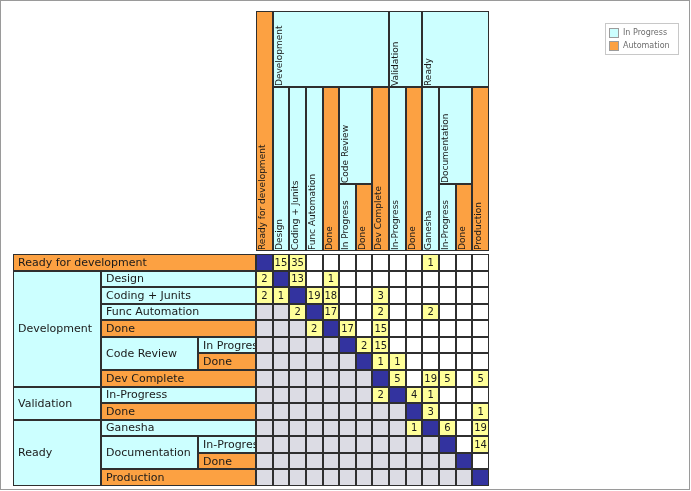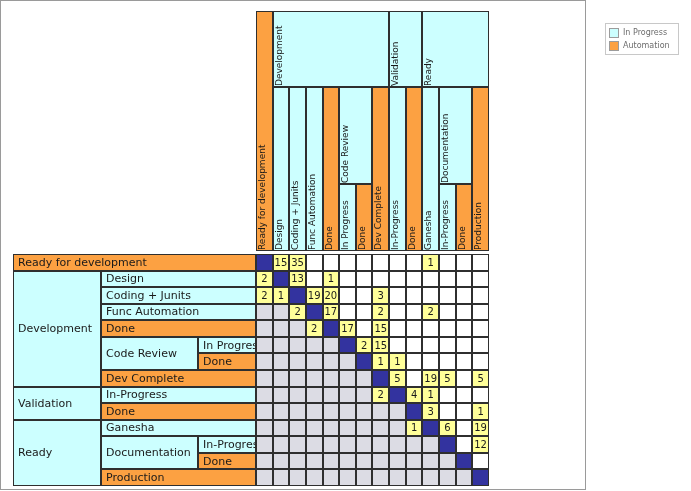--- a/index.html
+++ b/index.html
@@ -3,21 +3,21 @@
 <meta charset="utf-8">
 <style>
   html,body{margin:0;padding:0;}
   body{
     width:691px;height:491px;
     background:#ffffff;
     font-family:"DejaVu Sans", sans-serif;
     overflow:hidden;
   }
   #frame{
-    position:absolute;left:0;top:0;width:586px;height:490px;
+    position:absolute;left:0;top:0;width:690px;height:490px;
     border:1px solid #9a9a9a;box-sizing:border-box;background:#fff;
   }
 
   
   #colhead{position:absolute;left:255px;top:10px;width:233px;height:240px;}
   .ch{position:absolute;box-sizing:border-box;border:1px solid #2f2f2f;
       overflow:hidden;}
   .vt{
     writing-mode:vertical-rl;
     text-orientation:mixed;
@@ -211,21 +211,21 @@
       <div class="mc" style="left: 133.12px; top: 16.57px; width: 16.64px; height: 16.57px; background: rgb(255, 255, 255);"></div>
       <div class="mc" style="left: 149.76px; top: 16.57px; width: 16.64px; height: 16.57px; background: rgb(255, 255, 255);"></div>
       <div class="mc" style="left: 166.4px; top: 16.57px; width: 16.64px; height: 16.57px; background: rgb(255, 255, 255);"></div>
       <div class="mc" style="left: 183.04px; top: 16.57px; width: 16.64px; height: 16.57px; background: rgb(255, 255, 255);"></div>
       <div class="mc" style="left: 199.68px; top: 16.57px; width: 16.64px; height: 16.57px; background: rgb(255, 255, 255);"></div>
       <div class="mc" style="left: 216.32px; top: 16.57px; width: 16.64px; height: 16.57px; background: rgb(255, 255, 255);"></div>
       <div class="mc" style="left: 0px; top: 33.14px; width: 16.64px; height: 16.57px; background: rgb(255, 255, 153);">2</div>
       <div class="mc" style="left: 16.64px; top: 33.14px; width: 16.64px; height: 16.57px; background: rgb(255, 255, 153);">1</div>
       <div class="mc" style="left: 33.28px; top: 33.14px; width: 16.64px; height: 16.57px; background: rgb(51, 51, 159);"></div>
       <div class="mc" style="left: 49.92px; top: 33.14px; width: 16.64px; height: 16.57px; background: rgb(255, 255, 153);">19</div>
-      <div class="mc" style="left: 66.56px; top: 33.14px; width: 16.64px; height: 16.57px; background: rgb(255, 255, 153);">20</div>
+      <div class="mc" style="left: 66.56px; top: 33.14px; width: 16.64px; height: 16.57px; background: rgb(255, 255, 153);">18</div>
       <div class="mc" style="left: 83.2px; top: 33.14px; width: 16.64px; height: 16.57px; background: rgb(255, 255, 255);"></div>
       <div class="mc" style="left: 99.84px; top: 33.14px; width: 16.64px; height: 16.57px; background: rgb(255, 255, 255);"></div>
       <div class="mc" style="left: 116.48px; top: 33.14px; width: 16.64px; height: 16.57px; background: rgb(255, 255, 153);">3</div>
       <div class="mc" style="left: 133.12px; top: 33.14px; width: 16.64px; height: 16.57px; background: rgb(255, 255, 255);"></div>
       <div class="mc" style="left: 149.76px; top: 33.14px; width: 16.64px; height: 16.57px; background: rgb(255, 255, 255);"></div>
       <div class="mc" style="left: 166.4px; top: 33.14px; width: 16.64px; height: 16.57px; background: rgb(255, 255, 255);"></div>
       <div class="mc" style="left: 183.04px; top: 33.14px; width: 16.64px; height: 16.57px; background: rgb(255, 255, 255);"></div>
       <div class="mc" style="left: 199.68px; top: 33.14px; width: 16.64px; height: 16.57px; background: rgb(255, 255, 255);"></div>
       <div class="mc" style="left: 216.32px; top: 33.14px; width: 16.64px; height: 16.57px; background: rgb(255, 255, 255);"></div>
       <div class="mc" style="left: 0px; top: 49.71px; width: 16.64px; height: 16.57px; background: rgb(220, 220, 228);"></div>
@@ -346,21 +346,21 @@
       <div class="mc" style="left: 49.92px; top: 182.27px; width: 16.64px; height: 16.57px; background: rgb(220, 220, 228);"></div>
       <div class="mc" style="left: 66.56px; top: 182.27px; width: 16.64px; height: 16.57px; background: rgb(220, 220, 228);"></div>
       <div class="mc" style="left: 83.2px; top: 182.27px; width: 16.64px; height: 16.57px; background: rgb(220, 220, 228);"></div>
       <div class="mc" style="left: 99.84px; top: 182.27px; width: 16.64px; height: 16.57px; background: rgb(220, 220, 228);"></div>
       <div class="mc" style="left: 116.48px; top: 182.27px; width: 16.64px; height: 16.57px; background: rgb(220, 220, 228);"></div>
       <div class="mc" style="left: 133.12px; top: 182.27px; width: 16.64px; height: 16.57px; background: rgb(220, 220, 228);"></div>
       <div class="mc" style="left: 149.76px; top: 182.27px; width: 16.64px; height: 16.57px; background: rgb(220, 220, 228);"></div>
       <div class="mc" style="left: 166.4px; top: 182.27px; width: 16.64px; height: 16.57px; background: rgb(220, 220, 228);"></div>
       <div class="mc" style="left: 183.04px; top: 182.27px; width: 16.64px; height: 16.57px; background: rgb(51, 51, 159);"></div>
       <div class="mc" style="left: 199.68px; top: 182.27px; width: 16.64px; height: 16.57px; background: rgb(255, 255, 255);"></div>
-      <div class="mc" style="left: 216.32px; top: 182.27px; width: 16.64px; height: 16.57px; background: rgb(255, 255, 153);">12</div>
+      <div class="mc" style="left: 216.32px; top: 182.27px; width: 16.64px; height: 16.57px; background: rgb(255, 255, 153);">14</div>
       <div class="mc" style="left: 0px; top: 198.84px; width: 16.64px; height: 16.57px; background: rgb(220, 220, 228);"></div>
       <div class="mc" style="left: 16.64px; top: 198.84px; width: 16.64px; height: 16.57px; background: rgb(220, 220, 228);"></div>
       <div class="mc" style="left: 33.28px; top: 198.84px; width: 16.64px; height: 16.57px; background: rgb(220, 220, 228);"></div>
       <div class="mc" style="left: 49.92px; top: 198.84px; width: 16.64px; height: 16.57px; background: rgb(220, 220, 228);"></div>
       <div class="mc" style="left: 66.56px; top: 198.84px; width: 16.64px; height: 16.57px; background: rgb(220, 220, 228);"></div>
       <div class="mc" style="left: 83.2px; top: 198.84px; width: 16.64px; height: 16.57px; background: rgb(220, 220, 228);"></div>
       <div class="mc" style="left: 99.84px; top: 198.84px; width: 16.64px; height: 16.57px; background: rgb(220, 220, 228);"></div>
       <div class="mc" style="left: 116.48px; top: 198.84px; width: 16.64px; height: 16.57px; background: rgb(220, 220, 228);"></div>
       <div class="mc" style="left: 133.12px; top: 198.84px; width: 16.64px; height: 16.57px; background: rgb(220, 220, 228);"></div>
       <div class="mc" style="left: 149.76px; top: 198.84px; width: 16.64px; height: 16.57px; background: rgb(220, 220, 228);"></div>

